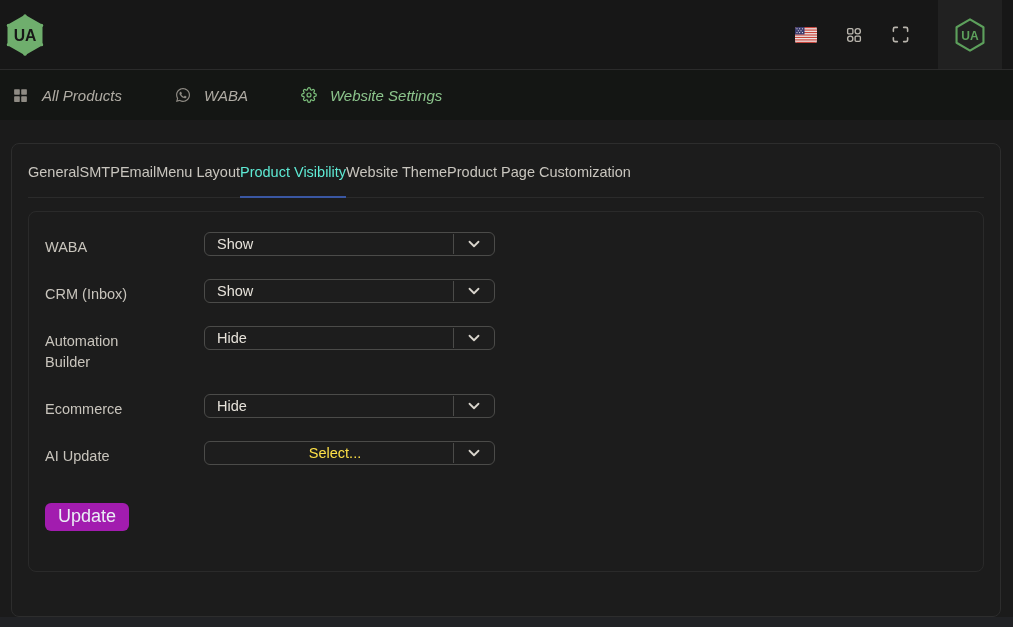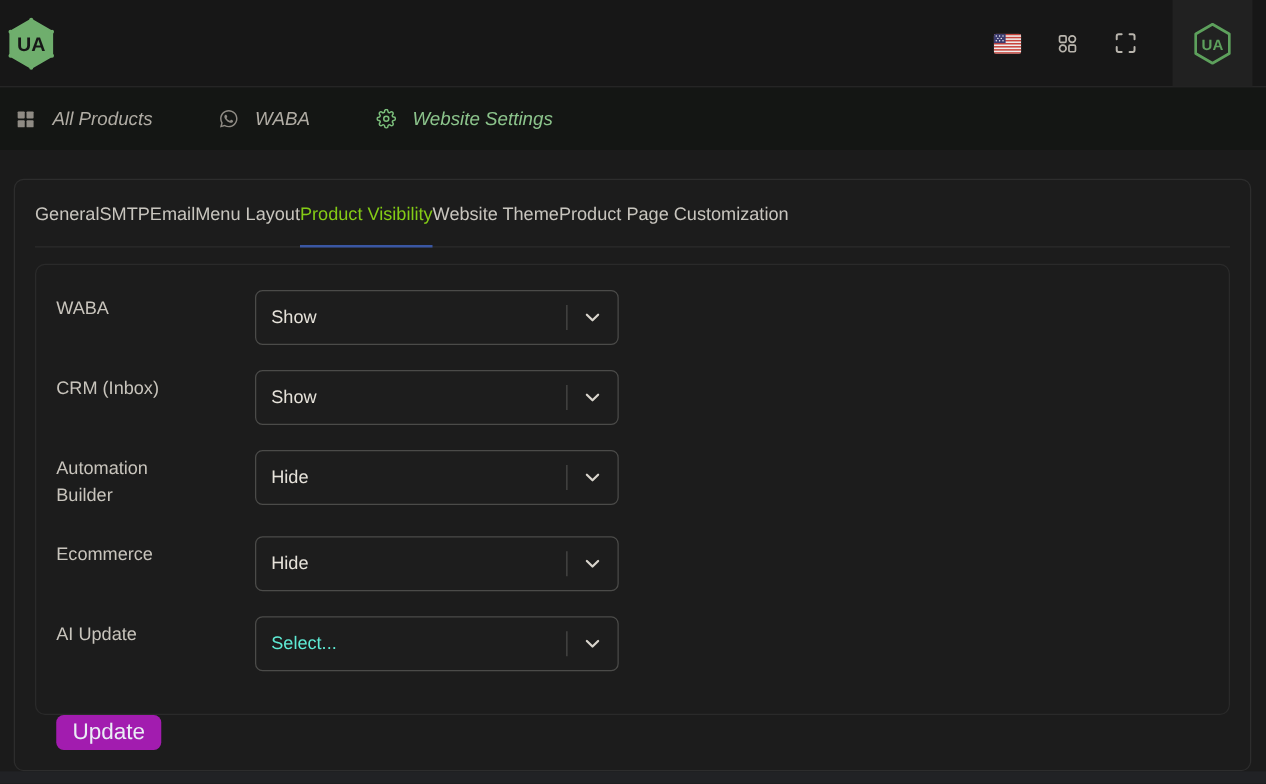--- a/index.html
+++ b/index.html
@@ -69,48 +69,48 @@
   .tabbar {
     margin: 0 16px;
     padding-top: 20px;
     display: flex;
     border-bottom: 1px solid #2b2b2b;
     font-size: 14.5px;
     color: #c8c5be;
   }
   .tab { padding-bottom: 16px; cursor: pointer; white-space: nowrap; }
   .tab.active {
-    color: #84cc16;
+    color: #5eead4;
     border-bottom: 2px solid #3a57a3;
     margin-bottom: -1px;
   }
 
   .panel {
     margin: 13px 16px;
     height: 361px;
     border: 1px solid #2a2a2a;
     border-radius: 8px;
     padding: 20px 16px 18px;
   }
   .form-row { display: flex; margin-bottom: 20px; }
   .row-label {
     width: 110px; margin-right: 49px;
     padding-top: 5px;
     font-size: 14.5px; color: #c8c4bc; line-height: 1.5;
   }
   .select {
-    width: 291px; height: 44px;
+    width: 291px; height: 24px;
     border: 1px solid #4b4b49;
     border-radius: 6px;
     background: #1d1d1d;
     display: flex; align-items: center;
     cursor: pointer;
   }
   .select-value { flex: 1; padding-left: 12px; font-size: 14.5px; color: #e6e2da; }
-  .select.placeholder .select-value { color: #5eead4; }
+  .select.placeholder .select-value { color: #fde047; text-align: center; }
   .select-divider { width: 1px; height: 20px; background: #4b4b49; }
   .select-caret { width: 40px; display: flex; justify-content: center; color: #d8d4cc; }
 
   .update-btn {
     margin-top: 35px;
     height: 28px; padding: 0 13px;
     background: #a21caf; color: #eaeef5;
     border: none; border-radius: 6px;
     font-size: 18px; font-family: inherit;
     cursor: pointer; display: block;

